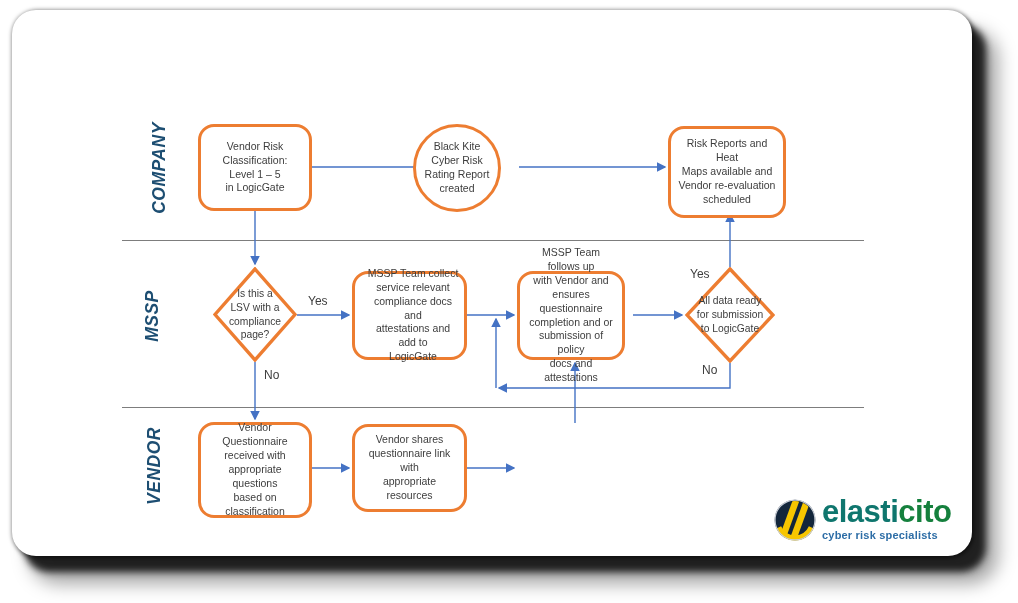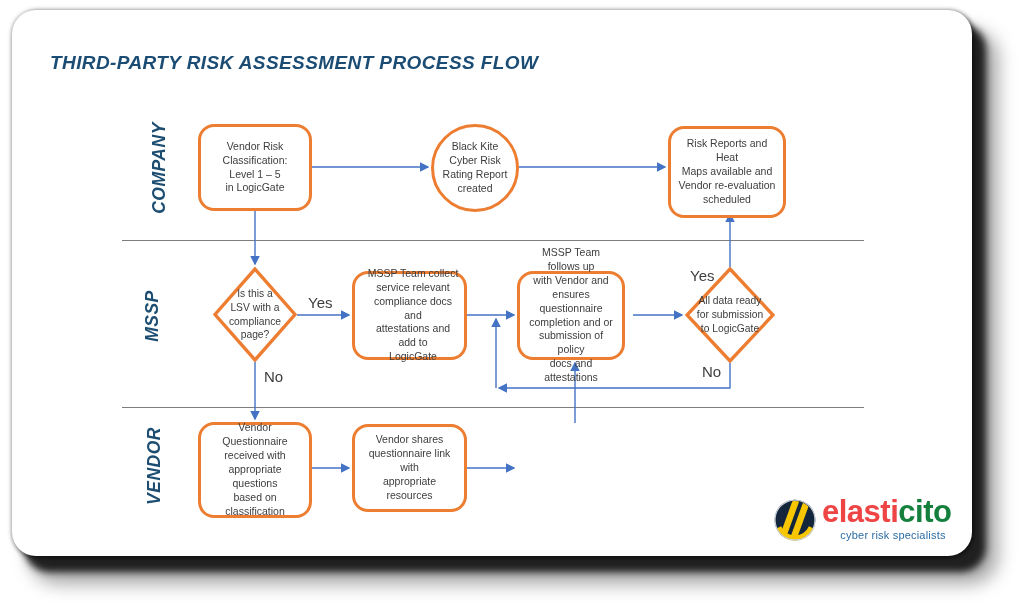--- a/index.html
+++ b/index.html
@@ -26,54 +26,53 @@
   .sep1 { top:230px; } .sep2 { top:397px; }
 
   .rect-node { position:absolute; border:3px solid #ED7D31; border-radius:16px;
                background:#ffffff; display:flex; align-items:center; justify-content:center;
                padding:2px 5px; }
   .circle-node { border-radius:50%; }
   .node-text { font-size:10.5px; line-height:1.33; color:#3d3d3d; text-align:center;
                white-space:pre-line; }
 
   .n1 { left:186px; top:114px; width:114px; height:87px; }
-  .n2 { left:419px; top:114px; width:88px;  height:88px;align-items:center; }
+  .n2 { left:401px; top:114px; width:88px;  height:88px;align-items:center; }
   .n3 { left:656px; top:116px; width:118px; height:92px; }
   .n4 { left:340px; top:261px; width:115px; height:89px;padding-left:12px; }
   .n5 { left:505px; top:261px; width:108px; height:89px; }
   .n6 { left:186px; top:412px; width:114px; height:96px; }
   .n7 { left:340px; top:414px; width:115px; height:88px; }
   .n8 { left:505px; top:413px; width:116px; height:97px; }
 
   .diamond { position:absolute; }
   .d1 { left:201px; top:257px; width:84px; height:95px; }
   .d2 { left:673px; top:257px; width:90px; height:96px; }
   .diamond svg { position:absolute; left:0; top:0; width:100%; height:100%; }
   .diamond .node-text { position:absolute; inset:0; display:flex; align-items:center;
                         justify-content:center; font-size:10.3px; }
 
   .connectors { position:absolute; left:0; top:0; pointer-events:none; }
-  .edge-label { position:absolute; font-size:15px; color:#3d3d3d; }
+  .edge-label { position:absolute; font-size:12px; color:#3d3d3d; }
   .yes1 { left:296px; top:284px; } .no1 { left:252px; top:358px; }
   .yes2 { left:678px; top:257px; } .no2 { left:690px; top:353px; }
 
   .logo { position:absolute; left:762px; top:484px; width:190px; height:56px; }
   .logo-icon { position:absolute; left:0; top:5px; width:42px; height:42px; }
   .logo-word { position:absolute; left:48px; top:0; font-size:31px; font-weight:bold;
                letter-spacing:-0.5px; white-space:nowrap; line-height:36px; }
-  .logo-word .p1 { color:#ef4444; } .logo-word .p2 { color:#15803d; }
-  .logo-tag { position:absolute; left:48px; top:35px; width:142px; text-align:center;
-              font-size:11px; font-weight:normal; color:#2D6DA6; letter-spacing:0.2px; }
+  .logo-word .p1 { color:#0f766e; } .logo-word .p2 { color:#15803d; }
+  .logo-tag { position:absolute; left:48px; top:35px; width:142px; text-align:left;
+              font-size:11px; font-weight:bold; color:#2D6DA6; letter-spacing:0.2px; }
 </style>
 </head>
 <body>
 
 <div class="card">
 
-  <div class="title">THIRD-PARTY RISK ASSESSMENT PROCESS FLOW</div>
 
   <div class="lane-label lane-company">COMPANY</div>
   <div class="lane-label lane-mssp">MSSP</div>
   <div class="lane-label lane-vendor">VENDOR</div>
 
   <div class="sep sep1"></div>
   <div class="sep sep2"></div>
 
   <svg class="connectors" width="960" height="546">
     <defs>

